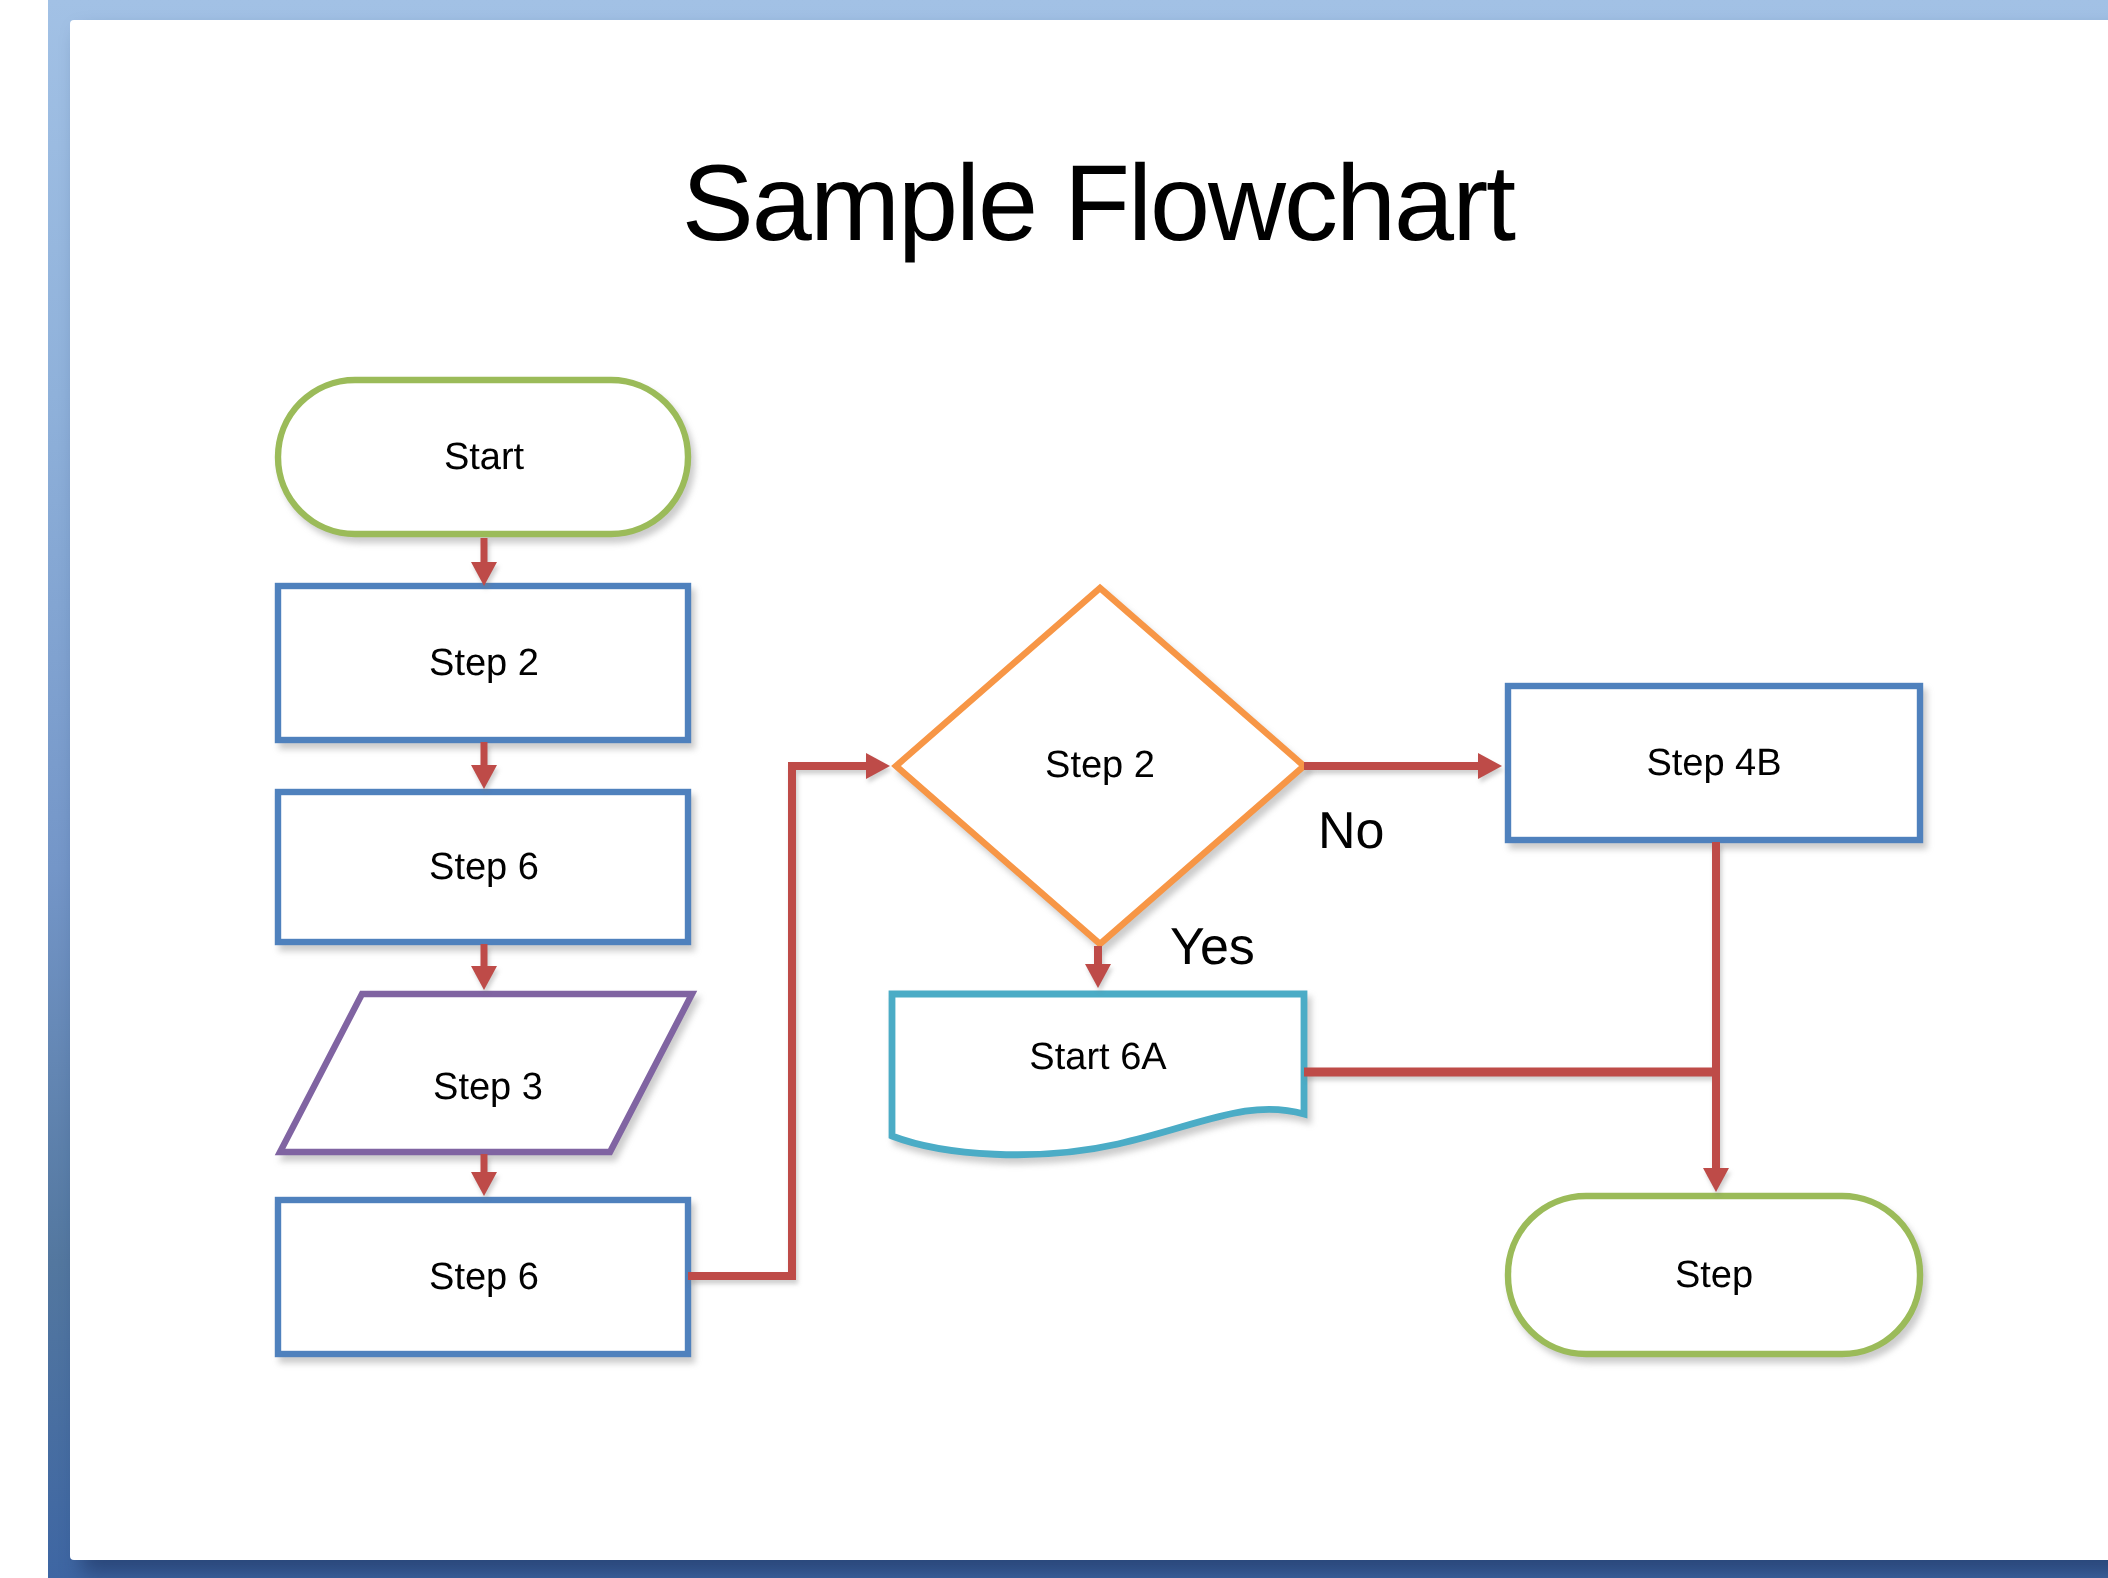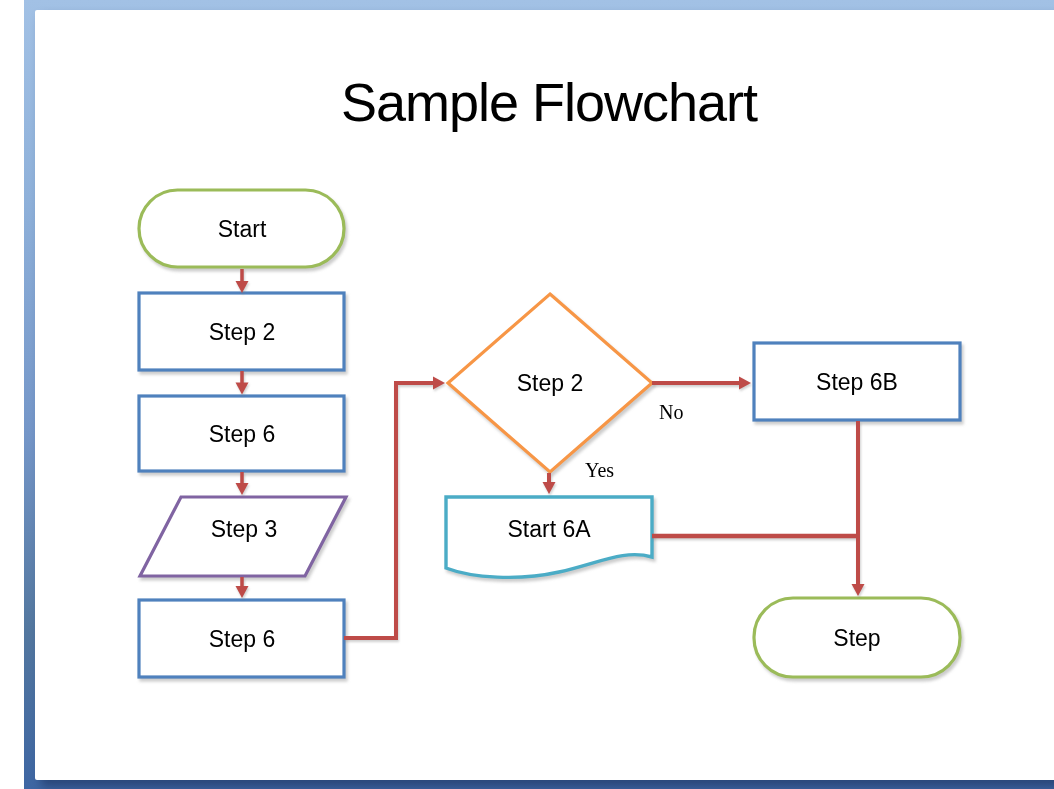--- a/index.html
+++ b/index.html
@@ -20,24 +20,24 @@
   .title{
     position:absolute;left:11px;top:70px;width:1028px;
     text-align:center;font-size:54px;line-height:64px;color:#000000;
     letter-spacing:-1px;white-space:nowrap;
   }
   svg.overlay{position:absolute;left:0;top:0;width:1054px;height:789px;}
   .shapes{filter:drop-shadow(2px 3px 1.5px rgba(110,110,110,0.35));}
   .connectors{filter:drop-shadow(1px 2px 1px rgba(120,120,120,0.35));}
   .node-label{
     position:absolute;transform:translate(-50%,-50%);
-    font-size:23px;color:#010101;white-space:nowrap;line-height:1;
+    font-size:19px;color:#010101;white-space:nowrap;line-height:1;
   }
   .edge-label{
-    position:absolute;font-size:20px;color:#010101;white-space:nowrap;line-height:1.1;font-family:Liberation Serif, serif;
+    position:absolute;font-size:26px;color:#010101;white-space:nowrap;line-height:1.1;
   }
   .lbl-no{left:635px;top:401px;}
   .lbl-yes{left:561px;top:459px;text-align:center;}
 </style>
 </head>
 <body>
 
 <div class="stage">
   <div class="slide"></div>
 
@@ -80,22 +80,22 @@
 
       <line x1="628" y1="536" x2="836" y2="536" stroke-width="4.5" stroke="#BE4B48"></line>
       <line x1="834" y1="421" x2="834" y2="585" stroke-width="4" stroke="#BE4B48"></line>
       <polygon points="827.5,584 840.5,584 834,596" fill="#BE4B48"></polygon>
     </g>
   </svg>
 
   <div class="node-label" style="left:218px;top:229px">Start</div>
   <div class="node-label" style="left:218px;top:332px">Step 2</div>
   <div class="node-label" style="left:218px;top:434px">Step 6</div>
-  <div class="node-label" style="left:220px;top:529px">Step 3</div>
+  <div class="node-label" style="left:220px;top:544px">Step 3</div>
   <div class="node-label" style="left:218px;top:639px">Step 6</div>
   <div class="node-label" style="left:526px;top:383px">Step 2</div>
   <div class="node-label" style="left:525px;top:529px">Start 6A</div>
-  <div class="node-label" style="left:833px;top:382px">Step 6B</div>
+  <div class="node-label" style="left:833px;top:382px">Step 4B</div>
   <div class="node-label" style="left:833px;top:638px">Step</div>
 
   <div class="edge-label lbl-no">No</div>
   <div class="edge-label lbl-yes">Yes</div>
 </div>
 
 </body></html>

